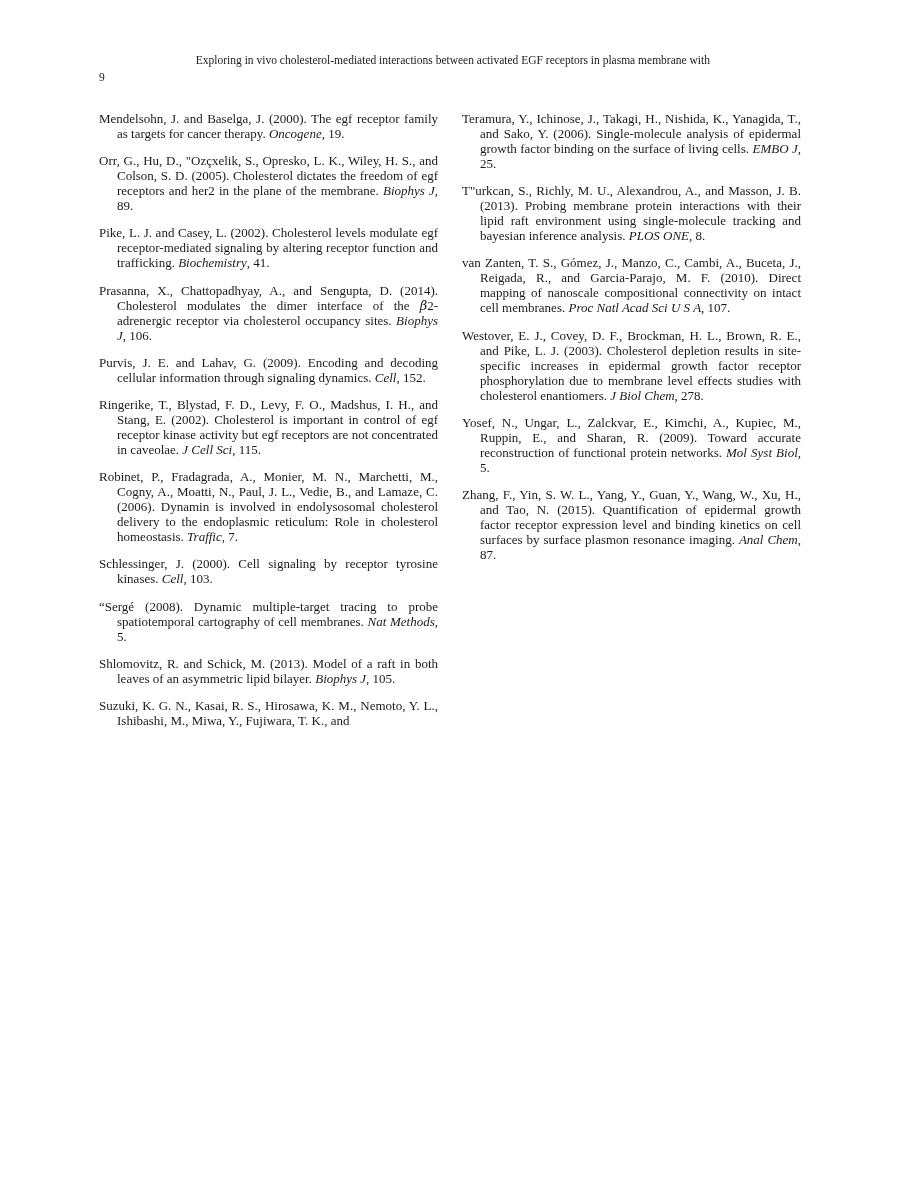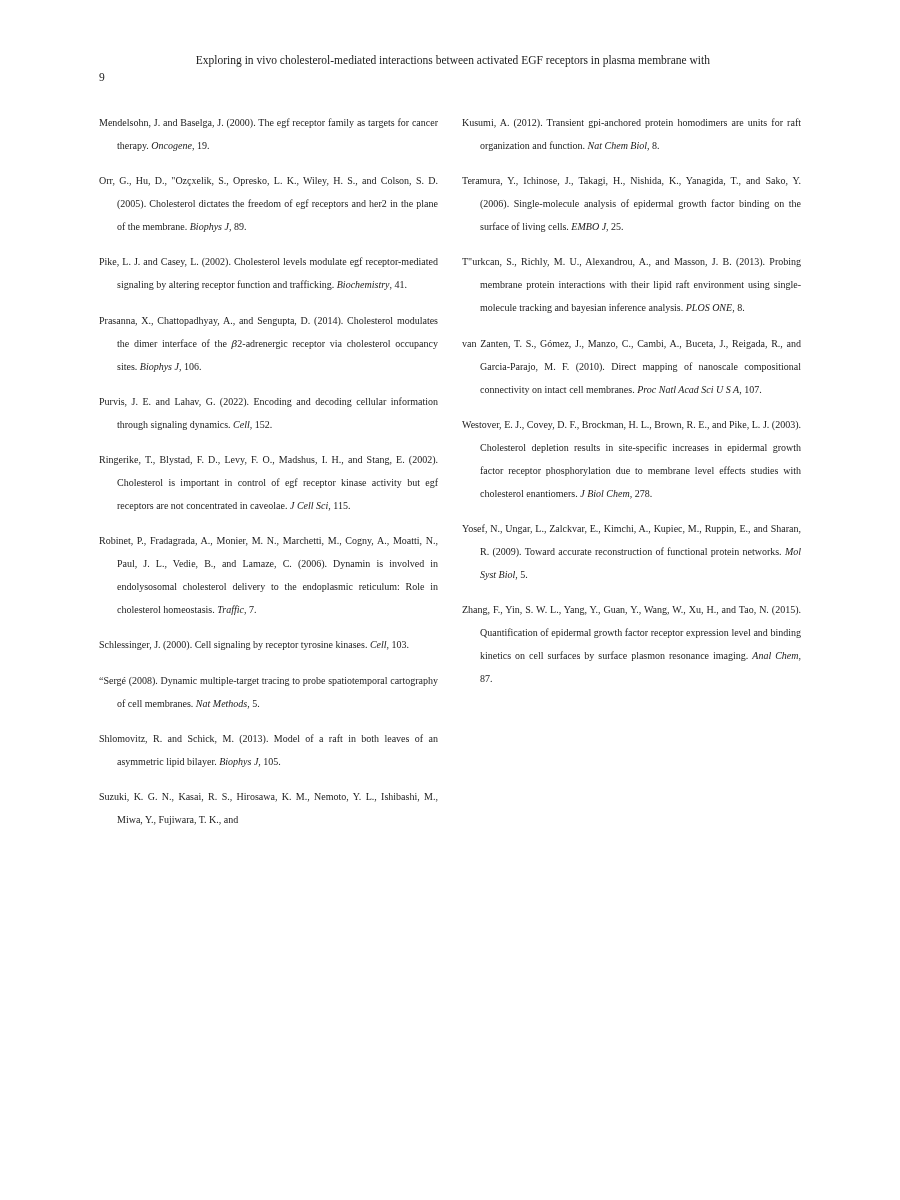--- a/index.html
+++ b/index.html
@@ -56,22 +56,22 @@
     left: 99px;
     width: 702px;
     display: flex;
     gap: 24px;
   }
   .col {
     width: 339px;
     flex: 0 0 339px;
   }
   .ref {
-    font-size: 10px;
-    line-height: 23px;
+    font-size: 13px;
+    line-height: 15px;
     text-align: justify;
     text-justify: inter-word;
     margin: 0 0 12.2px 0;
     padding-left: 18px;
     text-indent: -18px;
     hyphens: manual;
     color: #1a1a1a;
   }
   .ref:last-child {
     margin-bottom: 0;
@@ -95,30 +95,29 @@
       <span class="l1">Exploring in vivo cholesterol-mediated interactions between activated EGF receptors in plasma membrane with</span>
     </span>
   </div>
 
   <div class="columns">
     <div class="col" id="col-left">
         <p class="ref"><span>Mendelsohn, J. and Baselga, J. (2000). The egf receptor family as targets for cancer therapy. </span><i>Oncogene</i><span>, 19.</span></p>
         <p class="ref"><span>Orr, G., Hu, D., "Ozçxelik, S., Opresko, L. K., Wiley, H. S., and Colson, S. D. (2005). Cholesterol dictates the freedom of egf receptors and her2 in the plane of the membrane. </span><i>Biophys J</i><span>, 89.</span></p>
         <p class="ref"><span>Pike, L. J. and Casey, L. (2002). Cholesterol levels modulate egf receptor-mediated signaling by altering receptor function and trafficking. </span><i>Biochemistry</i><span>, 41.</span></p>
         <p class="ref"><span>Prasanna, X., Chattopadhyay, A., and Sengupta, D. (2014). Cholesterol modulates the dimer interface of the </span><span class="greek">β</span><span>2-adrenergic receptor via cholesterol occupancy sites. </span><i>Biophys J</i><span>, 106.</span></p>
-        <p class="ref"><span>Purvis, J. E. and Lahav, G. (2022). Encoding and decoding cellular information through signaling dynamics. </span><i>Cell</i><span>, 152.</span></p>
+        <p class="ref"><span>Purvis, J. E. and Lahav, G. (2009). Encoding and decoding cellular information through signaling dynamics. </span><i>Cell</i><span>, 152.</span></p>
         <p class="ref"><span>Ringerike, T., Blystad, F. D., Levy, F. O., Madshus, I. H., and Stang, E. (2002). Cholesterol is important in control of egf receptor kinase activity but egf receptors are not concentrated in caveolae. </span><i>J Cell Sci</i><span>, 115.</span></p>
         <p class="ref"><span>Robinet, P., Fradagrada, A., Monier, M. N., Marchetti, M., Cogny, A., Moatti, N., Paul, J. L., Vedie, B., and Lamaze, C. (2006). Dynamin is involved in endolysosomal cholesterol delivery to the endoplasmic reticulum: Role in cholesterol homeostasis. </span><i>Traffic</i><span>, 7.</span></p>
         <p class="ref"><span>Schlessinger, J. (2000). Cell signaling by receptor tyrosine kinases. </span><i>Cell</i><span>, 103.</span></p>
         <p class="ref"><span>“Sergé (2008). Dynamic multiple-target tracing to probe spatiotemporal cartography of cell membranes. </span><i>Nat Methods</i><span>, 5.</span></p>
         <p class="ref"><span>Shlomovitz, R. and Schick, M. (2013). Model of a raft in both leaves of an asymmetric lipid bilayer. </span><i>Biophys J</i><span>, 105.</span></p>
         <p class="ref"><span>Suzuki, K. G. N., Kasai, R. S., Hirosawa, K. M., Nemoto, Y. L., Ishibashi, M., Miwa, Y., Fujiwara, T. K., and</span></p>
       </div>
     <div class="col" id="col-right">
-        <p class="ref"><span>Kusumi, A. (2012). Transient gpi-anchored protein homodimers are units for raft organization and function. </span><i>Nat Chem Biol</i><span>, 8.</span></p>
         <p class="ref"><span>Teramura, Y., Ichinose, J., Takagi, H., Nishida, K., Yanagida, T., and Sako, Y. (2006). Single-molecule analysis of epidermal growth factor binding on the surface of living cells. </span><i>EMBO J</i><span>, 25.</span></p>
         <p class="ref"><span>T"urkcan, S., Richly, M. U., Alexandrou, A., and Masson, J. B. (2013). Probing membrane protein interactions with their lipid raft environment using single-molecule tracking and bayesian inference analysis. </span><i>PLOS ONE</i><span>, 8.</span></p>
         <p class="ref"><span>van Zanten, T. S., Gómez, J., Manzo, C., Cambi, A., Buceta, J., Reigada, R., and Garcia-Parajo, M. F. (2010). Direct mapping of nanoscale compositional connectivity on intact cell membranes. </span><i>Proc Natl Acad Sci U S A</i><span>, 107.</span></p>
         <p class="ref"><span>Westover, E. J., Covey, D. F., Brockman, H. L., Brown, R. E., and Pike, L. J. (2003). Cholesterol depletion results in site-specific increases in epidermal growth factor receptor phosphorylation due to membrane level effects studies with cholesterol enantiomers. </span><i>J Biol Chem</i><span>, 278.</span></p>
         <p class="ref"><span>Yosef, N., Ungar, L., Zalckvar, E., Kimchi, A., Kupiec, M., Ruppin, E., and Sharan, R. (2009). Toward accurate reconstruction of functional protein networks. </span><i>Mol Syst Biol</i><span>, 5.</span></p>
         <p class="ref"><span>Zhang, F., Yin, S. W. L., Yang, Y., Guan, Y., Wang, W., Xu, H., and Tao, N. (2015). Quantification of epidermal growth factor receptor expression level and binding kinetics on cell surfaces by surface plasmon resonance imaging. </span><i>Anal Chem</i><span>, 87.</span></p>
       </div>
   </div>
 
 </div>

